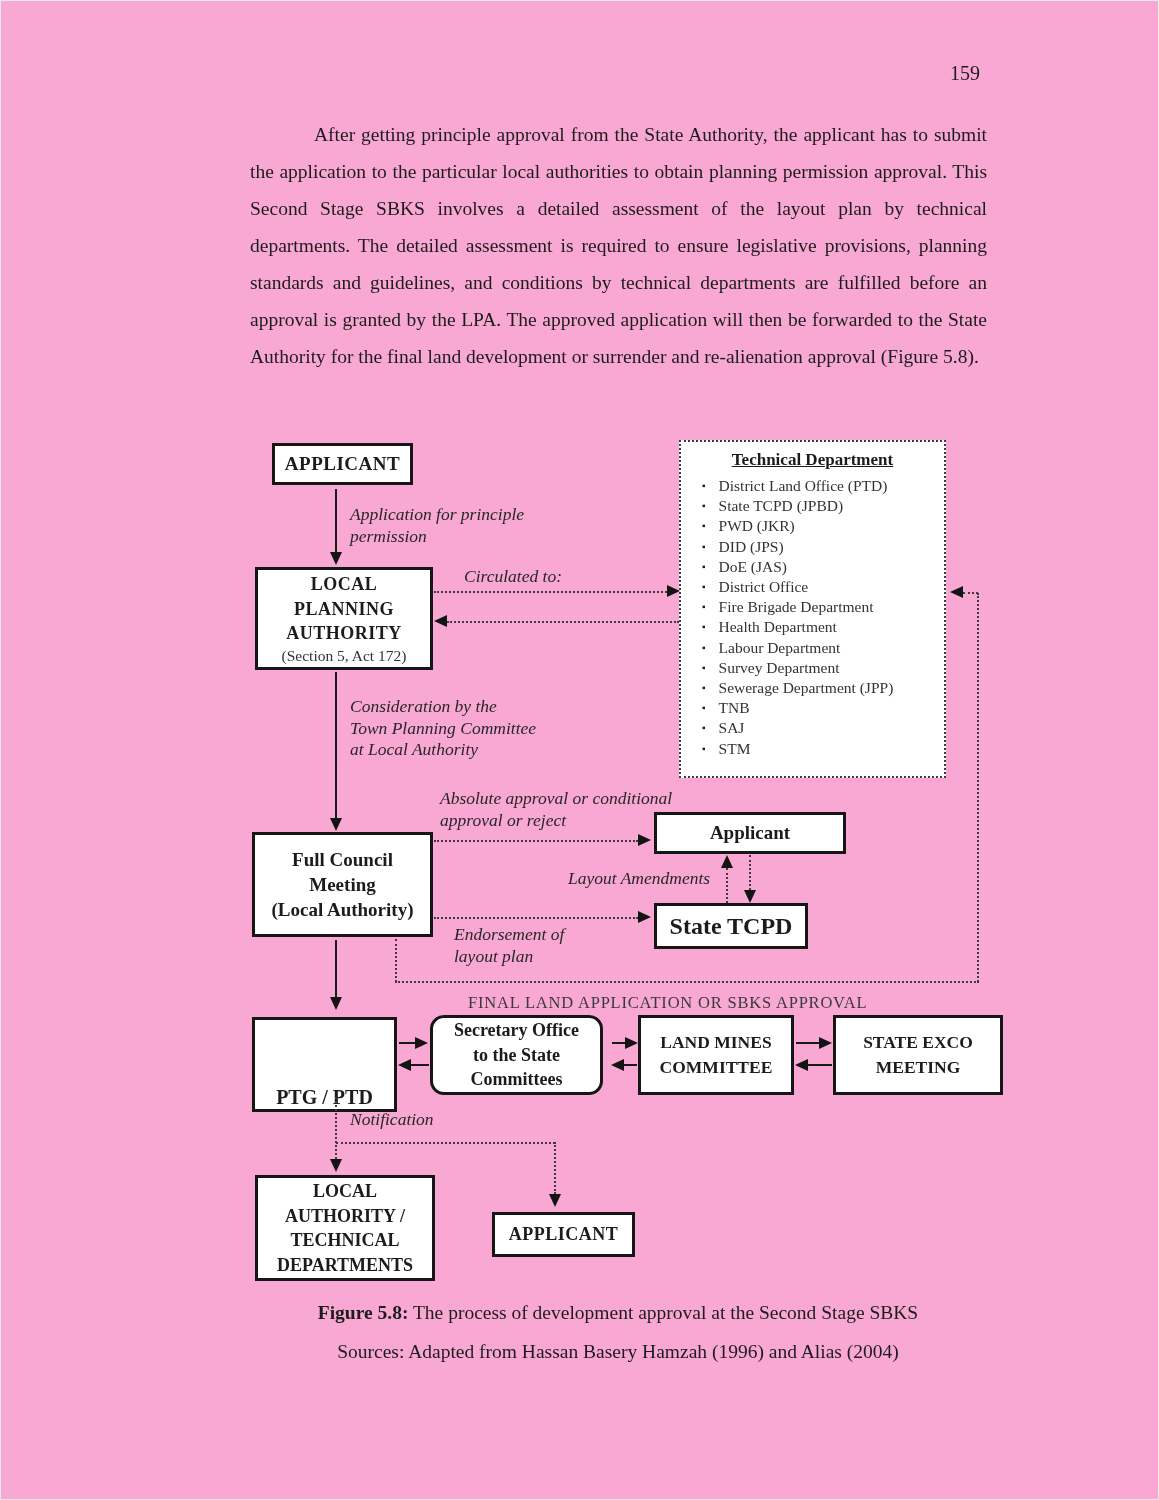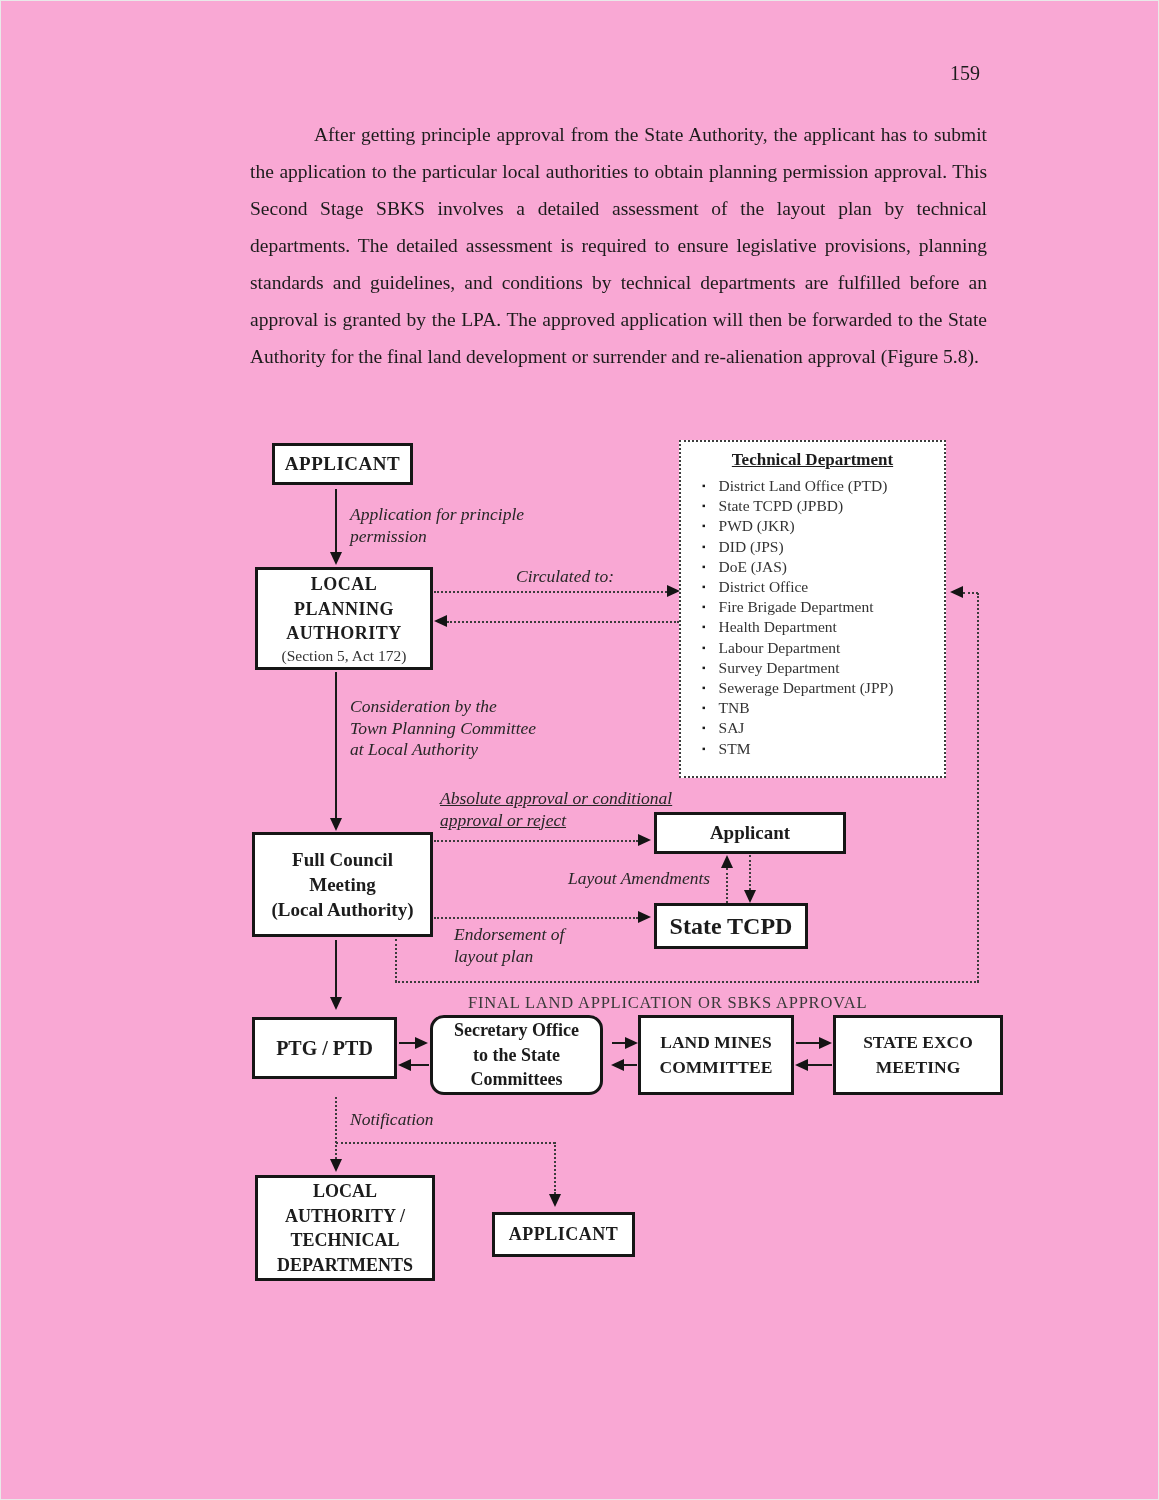--- a/index.html
+++ b/index.html
@@ -69,21 +69,21 @@
     </div>
 
     <div class="box" style="left:654px;top:812px;width:192px;height:42px;font-size:19px;">
       <span class="bl">Applicant</span>
     </div>
 
     <div class="box" style="left:654px;top:903px;width:154px;height:46px;font-size:24px;">
       <span class="bl">State TCPD</span>
     </div>
 
-    <div class="box" style="left:252px;top:1017px;width:145px;height:62px;font-size:20px;">
+    <div class="box" style="left:252px;top:1017px;width:145px;height:95px;font-size:20px;justify-content:flex-end;">
       <span class="bl">PTG / PTD</span>
     </div>
 
     <div class="box" style="left:430px;top:1015px;width:173px;height:80px;font-size:18px;line-height:24.5px;border-radius:14px;">
       <span class="bl">Secretary Office
 to the State
 Committees</span>
     </div>
 
     <div class="box" style="left:638px;top:1015px;width:156px;height:80px;font-size:17.5px;line-height:25px;">
@@ -164,25 +164,25 @@
           </li>
         <li>
             <span class="bullet">▪</span>
             <span>STM</span>
           </li>
       </ul>
     </div>
 
     <div class="ilabel" style="left:350px;top:504px;">Application for principle
 permission</div>
-    <div class="ilabel" style="left:516px;top:566px;">Circulated to:</div>
+    <div class="ilabel" style="left:464px;top:566px;">Circulated to:</div>
     <div class="ilabel" style="left:350px;top:696px;">Consideration by the
 Town Planning Committee
 at Local Authority</div>
-    <div class="ilabel" style="left:440px;top:788px;text-decoration:underline;">Absolute approval or conditional
+    <div class="ilabel" style="left:440px;top:788px;">Absolute approval or conditional
 approval or reject</div>
     <div class="ilabel" style="left:568px;top:868px;">Layout Amendments</div>
     <div class="ilabel" style="left:454px;top:924px;">Endorsement of
 layout plan</div>
     <div class="caps-label">FINAL LAND APPLICATION OR SBKS APPROVAL</div>
     <div class="ilabel" style="left:350px;top:1109px;">Notification</div>
 
     <i class="sline-v" style="left:335px;top:489px;height:63px;"></i>
     <i class="ah down" style="left:330px;top:552px;"></i>
 
@@ -231,14 +231,18 @@
     <i class="ah left" style="left:950px;top:586px;"></i>
 
     <i class="dline-v" style="left:335px;top:1097px;height:62px;"></i>
     <i class="ah down" style="left:330px;top:1159px;"></i>
     <i class="dline-h" style="left:336px;top:1142px;width:219px;"></i>
     <i class="dline-v" style="left:554px;top:1142px;height:52px;"></i>
     <i class="ah down" style="left:549px;top:1194px;"></i>
 
   </div>
 
+  <div class="caption">
+    <div><b class="figlab">Figure 5.8:</b><span> The process of development approval at the Second Stage SBKS</span></div>
+    <div class="src">Sources: Adapted from Hassan Basery Hamzah (1996) and Alias (2004)</div>
+  </div>
 
 </div>
 
 </body></html>

